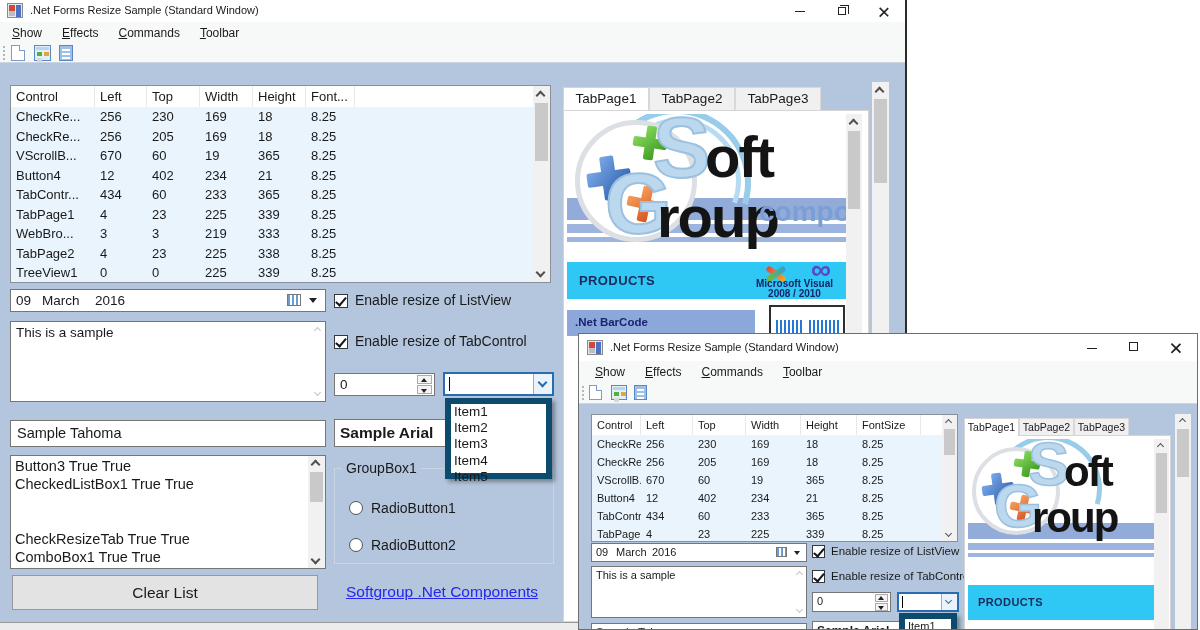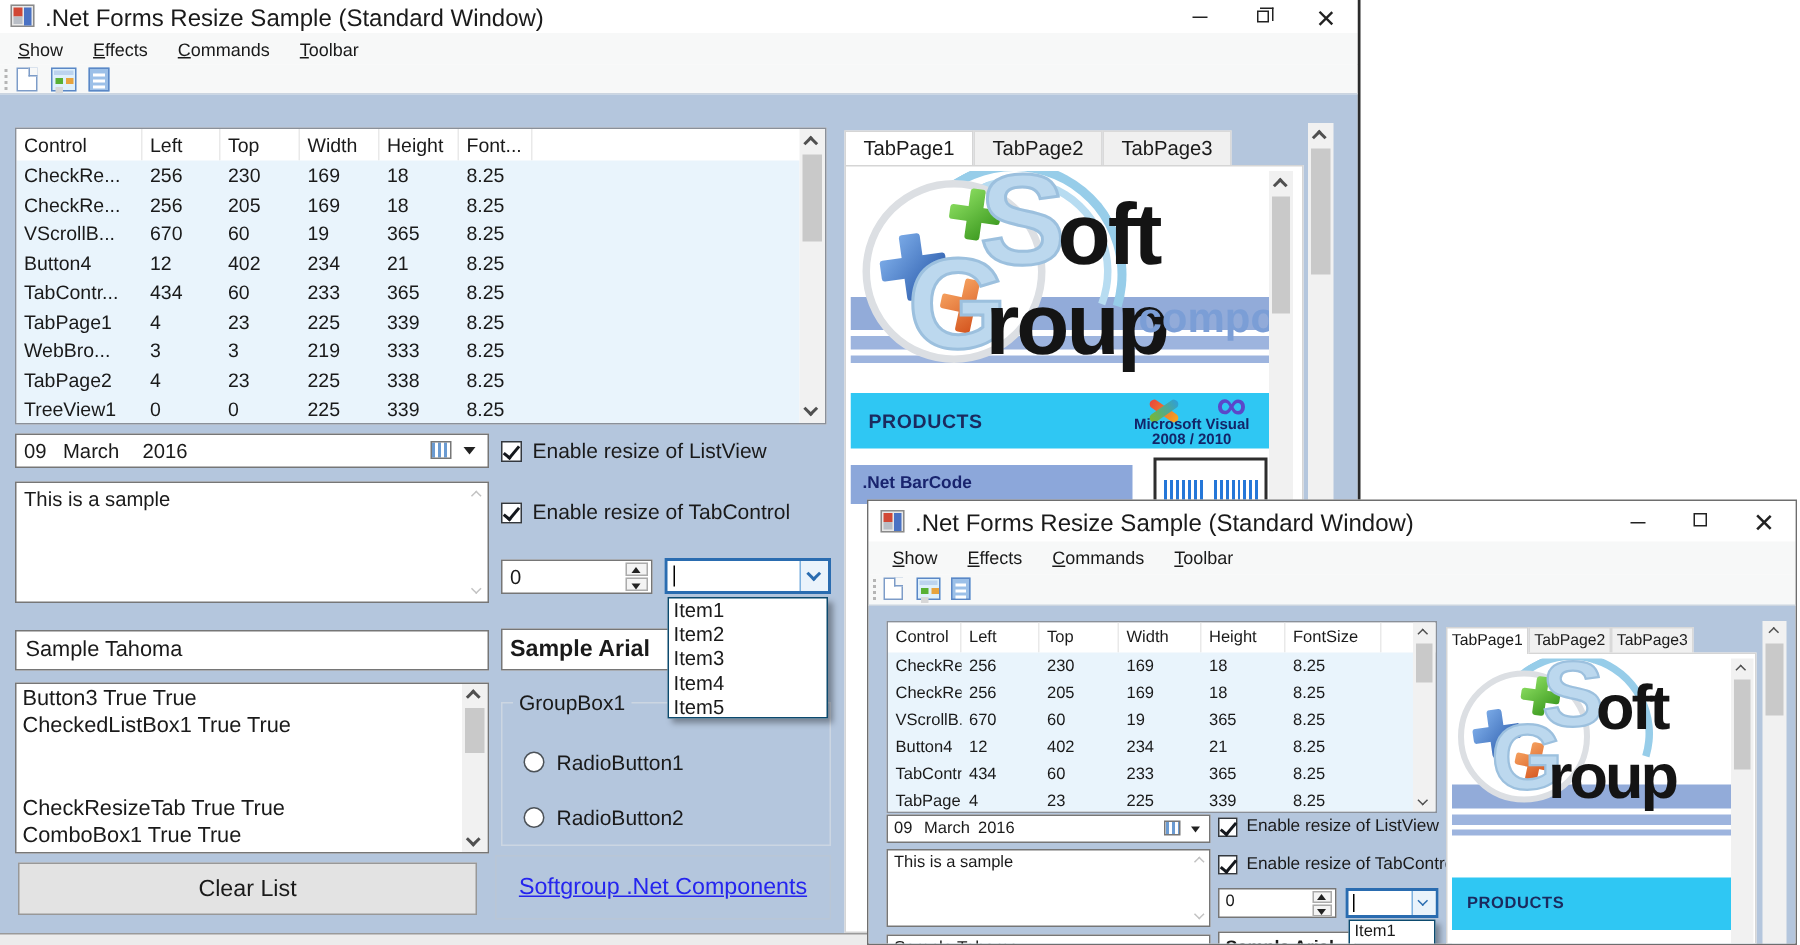--- a/index.html
+++ b/index.html
@@ -8,21 +8,21 @@
   .abs { position:absolute; }
   .win { position:absolute; background:#fff; }
 
   
   .titlebar { position:absolute; left:0; top:0; right:0; background:#fff; }
   .app-icon { position:absolute; width:16px; height:15px; border:1px solid #8a8a8a; background:#e8e8e8; }
   .app-icon i { position:absolute; display:block; }
   .app-icon .r { left:1px; top:1px; width:6px; height:6px; background:#d14836; }
   .app-icon .b { right:1px; top:1px; width:5px; height:12px; background:#4a72c4; }
   .app-icon .g { left:1px; bottom:1px; width:6px; height:5px; background:#b9bec6; }
-  .title-text { position:absolute; font-size:16px; white-space:nowrap; }
+  .title-text { position:absolute; font-size:11px; white-space:nowrap; }
   .wbtns { position:absolute; top:0; right:0; display:flex; }
   .wbtn { position:relative; width:42px; }
   .ic-min { position:absolute; left:16px; top:50%; width:10px; height:1px; background:#222; }
   .ic-max { position:absolute; left:16px; top:8px; width:9px; height:9px; border:1px solid #222; }
   .ic-restore { position:absolute; left:17px; top:7px; width:8px; height:8px; border:1px solid #222; background:#fff; }
   .ic-restore::before { content:""; position:absolute; left:1px; top:-3px; width:8px; height:8px; border:1px solid #222; border-left:none; border-bottom:none; }
   .ic-close { position:absolute; left:15px; top:5px; width:12px; height:12px; }
   .ic-close::before,.ic-close::after { content:""; position:absolute; left:5px; top:0; width:1.5px; height:15px; background:#222; }
   .ic-close::before { transform:rotate(45deg); } .ic-close::after { transform:rotate(-45deg); }
 
@@ -64,21 +64,21 @@
 
   .spin-btn { position:absolute; right:2px; width:15px; height:9px; background:#f4f4f4; border:1px solid #ababab; }
   .tri { position:absolute; left:3px; width:0; height:0; border-left:3.5px solid transparent; border-right:3.5px solid transparent; }
   .tri.up { top:2px; border-bottom:4px solid #222; }
   .tri.dn { top:3px; border-top:4px solid #222; }
 
   .combo { position:absolute; background:#fff; border:2px solid #2a6cb0; }
   .combo .btn { position:absolute; right:0; top:0; bottom:0; background:#eaf3fb; border-left:1px solid #7fb2e0; }
   .combo .btn .chev { border-color:#2a6cb0; }
   .caret { position:absolute; width:1px; background:#000; }
-  .dd { position:absolute; background:#fff; border:1px solid #0c4a6e; box-shadow:3px 3px 4px rgba(0,0,0,.35); z-index:6; }
+  .dd { position:absolute; background:#fff; border:6px solid #0c4a6e; box-shadow:3px 3px 4px rgba(0,0,0,.35); z-index:6; }
   .dd-item { white-space:nowrap; overflow:hidden; padding-left:3px; }
 
   .gb { position:absolute; border:1px solid #ccd6e2; }
   .gb-label { position:absolute; top:-9px; left:7px; background:#b4c6dd; padding:0 4px; }
 
   .btn-std { position:absolute; background:#e3e3e3; border:1px solid #989898; text-align:center; }
   .linkbox { position:absolute; border:1px solid #b9c6d6; text-align:center; }
   .linkbox a { color:#2525ee; text-decoration:underline; }
 
   .tabs { position:absolute; display:flex; align-items:flex-start; }

